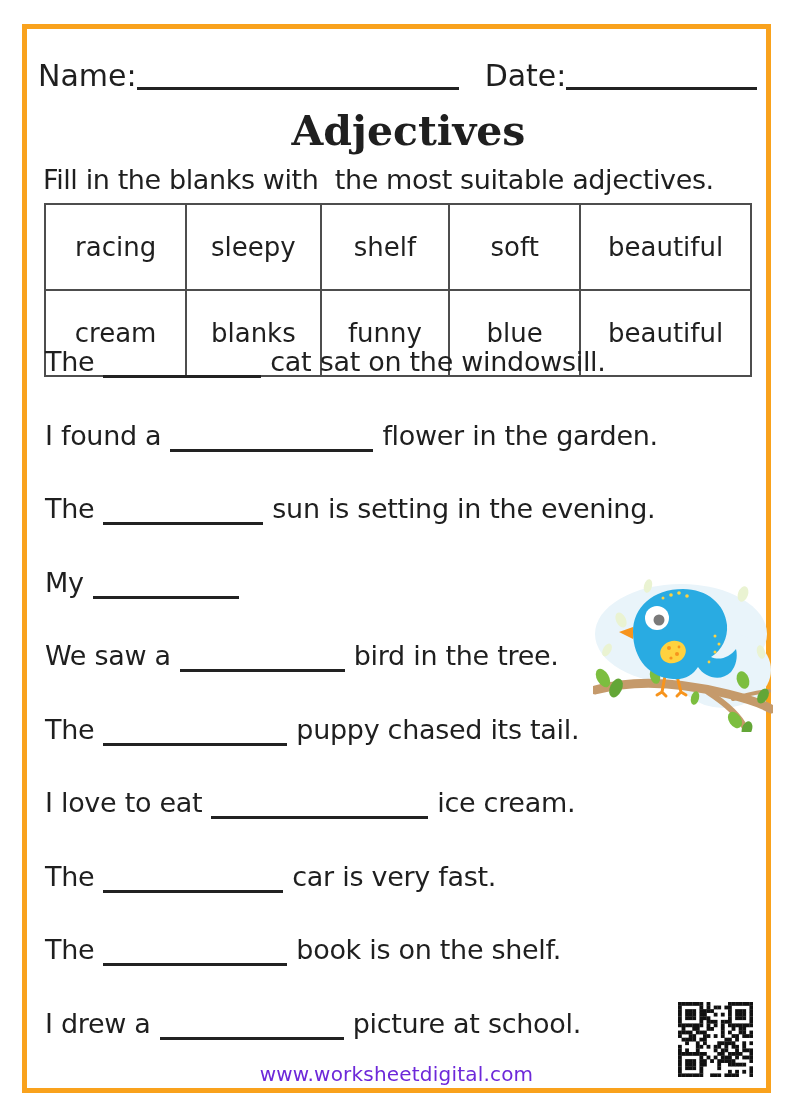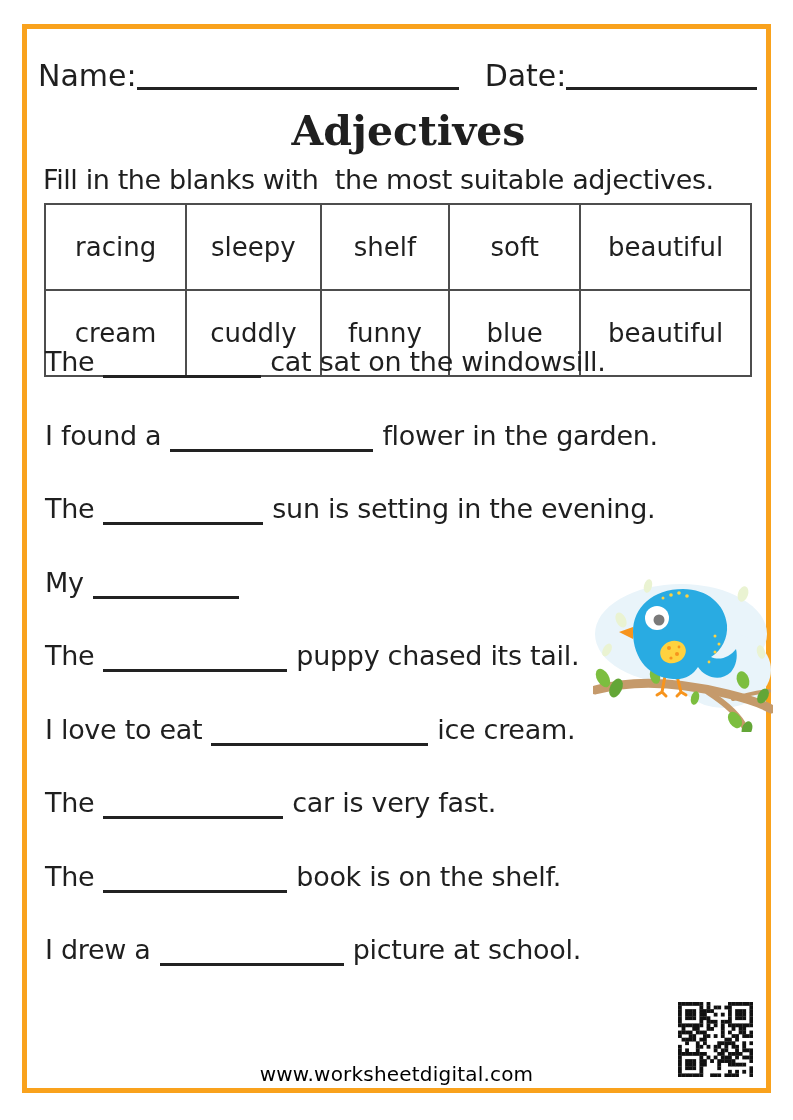--- a/index.html
+++ b/index.html
@@ -56,21 +56,21 @@
     display:inline-block;height:16px;border-bottom:3px solid #222;
     margin:0 9px;transform:translateY(7px);flex:0 0 auto;
   }
   
   .bird-art{position:absolute;left:566px;top:543px;}
   .qr{position:absolute;left:651px;top:973px;}
   .qr g{fill:#111;}
   
   .footer{
     position:absolute;left:0;top:1033px;width:100%;text-align:center;
-    font-size:20px;color:#000000;letter-spacing:0.2px;
+    font-size:20px;color:#6d28d9;letter-spacing:0.2px;
   }
 </style>
 </head>
 <body>
 
 <div class="page">
   <div class="frame">
 
     <div class="header">
       <span>Name:</span>
@@ -87,21 +87,21 @@
       <tbody>
           <tr>
             <td>racing</td>
             <td>sleepy</td>
             <td>shelf</td>
             <td>soft</td>
             <td>beautiful</td>
           </tr>
           <tr>
             <td>cream</td>
-            <td>cuddly</td>
+            <td>blanks</td>
             <td>funny</td>
             <td>blue</td>
             <td>beautiful</td>
           </tr>
         </tbody>
     </table>
 
     <div class="sentences">
         <div class="sentence">
           <span>The</span>
@@ -114,20 +114,25 @@
           <span>flower in the garden.</span>
         </div>
         <div class="sentence">
           <span>The</span>
           <span class="blank" style="width: 160px;"></span>
           <span>sun is setting in the evening.</span>
         </div>
         <div class="sentence">
           <span>My</span>
           <span class="blank" style="width: 146px;"></span>
+        </div>
+        <div class="sentence">
+          <span>We saw a</span>
+          <span class="blank" style="width: 165px;"></span>
+          <span>bird in the tree.</span>
         </div>
         <div class="sentence">
           <span>The</span>
           <span class="blank" style="width: 184px;"></span>
           <span>puppy chased its tail.</span>
         </div>
         <div class="sentence">
           <span>I love to eat</span>
           <span class="blank" style="width: 217px;"></span>
           <span>ice cream.</span>

